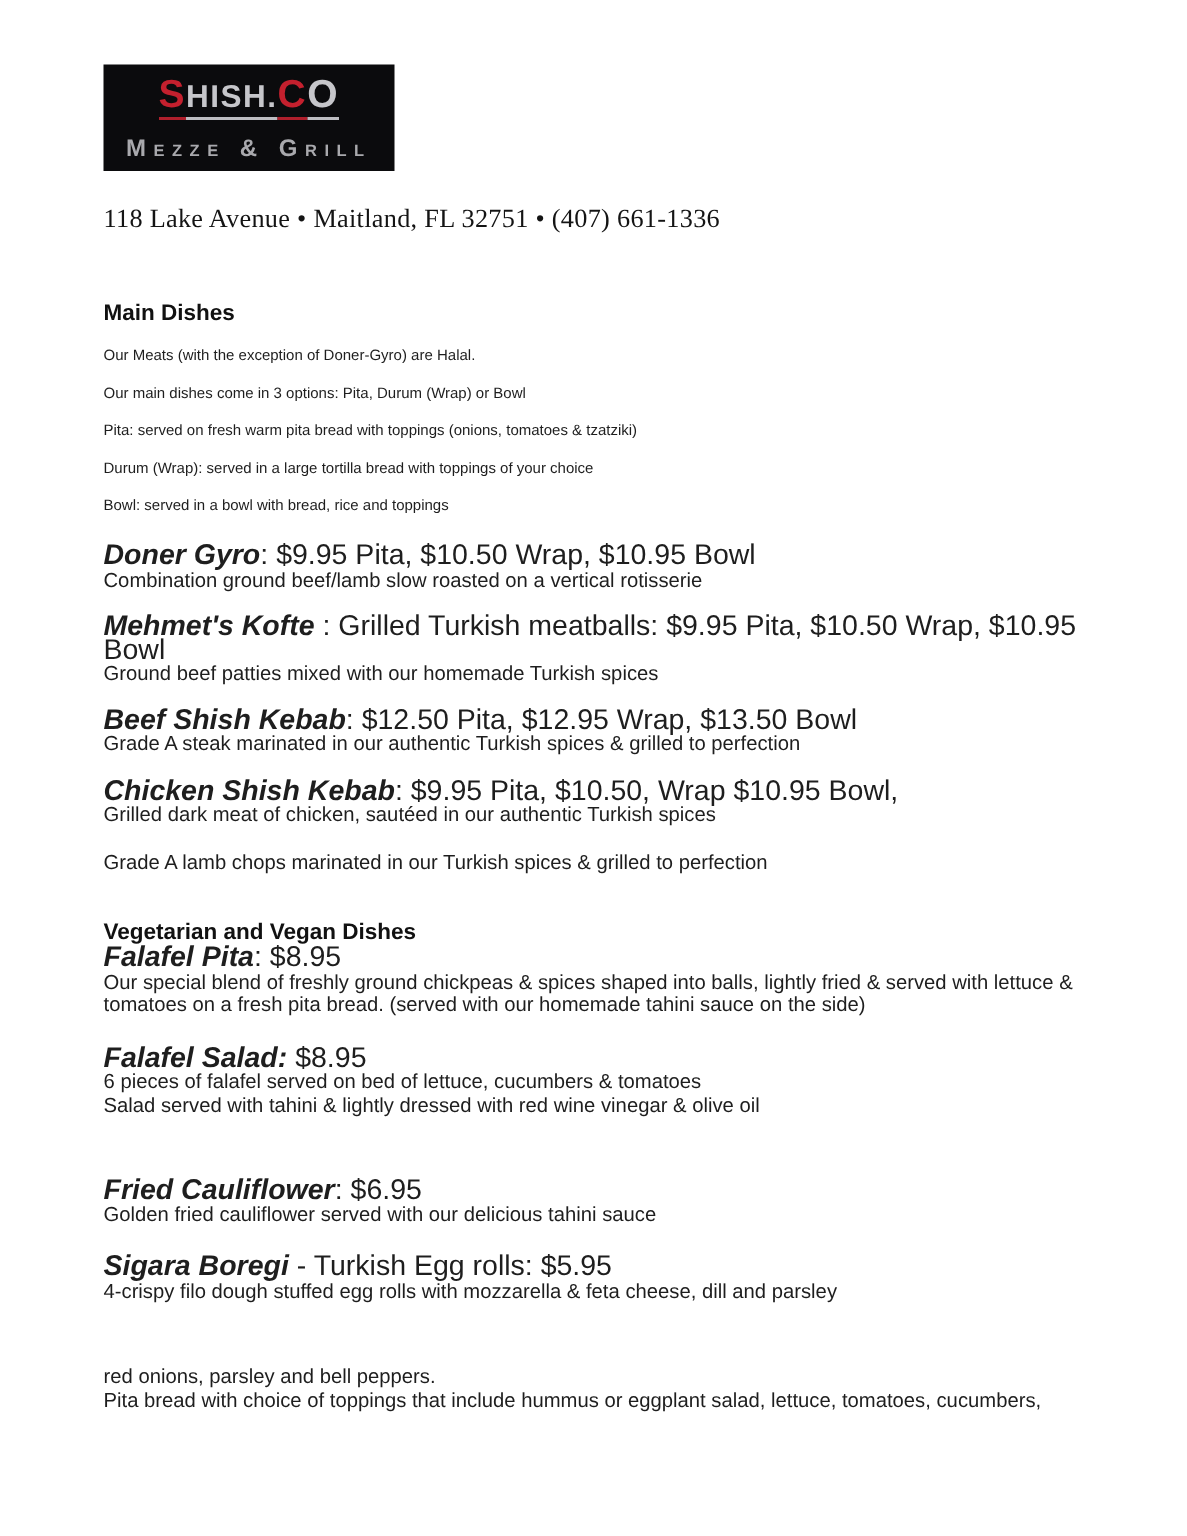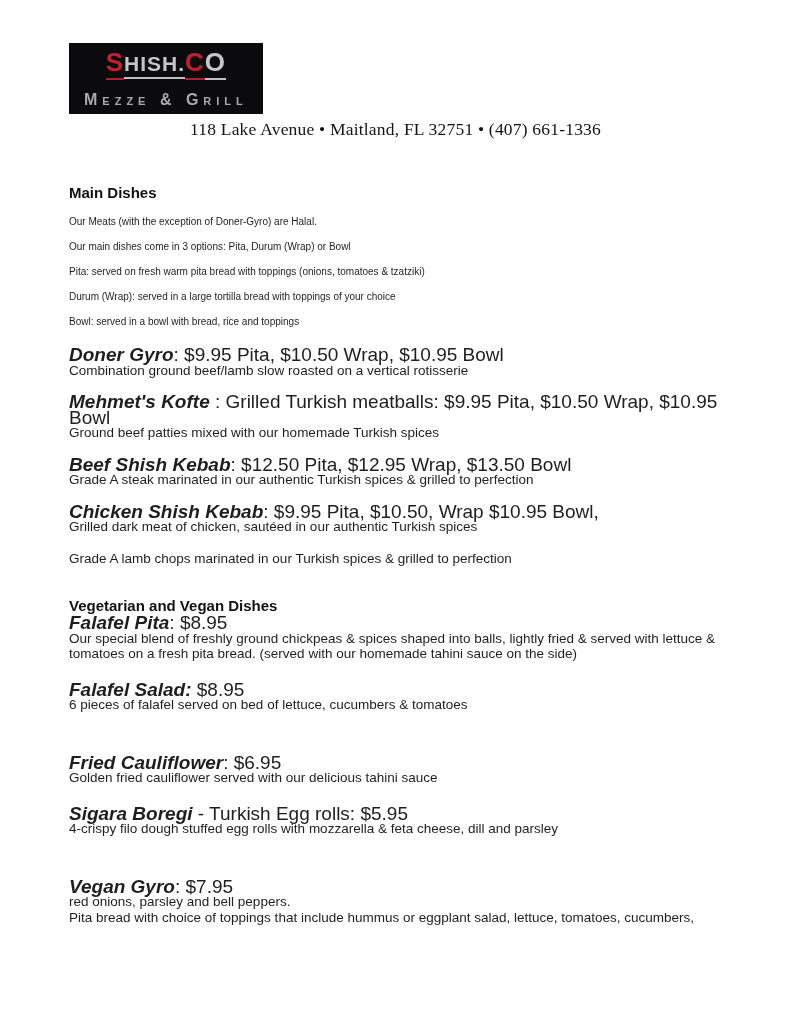--- a/index.html
+++ b/index.html
@@ -46,23 +46,22 @@
     font-size: 16px;
     letter-spacing: 5px;
     color: #a9a9ad;
   }
 
   
   .address {
     font-family: "Liberation Serif", serif;
     font-size: 17.5px;
     color: #141414;
-    margin-top: 5px;
+    margin-top: 21px;
     letter-spacing: 0.2px;
-    text-align: center;
   }
 
   
   .section-heading {
     font-size: 15px;
     font-weight: bold;
     color: #111111;
     margin: 0;
   }
   .section-main { margin-top: 44px; }
@@ -157,34 +156,34 @@
 
       <div class="menu-item first">
         <div class="item-title"><span class="item-name">Falafel Pita</span><span class="item-rest">: $8.95</span></div>
         <div class="desc-line">Our special blend of freshly ground chickpeas &amp; spices shaped into balls, lightly fried &amp; served with lettuce &amp;</div>
         <div class="desc-line">tomatoes on a fresh pita bread. (served with our homemade tahini sauce on the side)</div>
       </div>
 
       <div class="menu-item gap-md">
         <div class="item-title"><span class="item-name">Falafel Salad:</span><span class="item-rest"> $8.95</span></div>
         <div class="desc-line">6 pieces of falafel served on bed of lettuce, cucumbers &amp; tomatoes</div>
+        <div class="desc-line">Salad served with tahini &amp; lightly dressed with red wine vinegar &amp; olive oil</div>
       </div>
 
       <div class="menu-item gap-lg">
         <div class="item-title"><span class="item-name">Fried Cauliflower</span><span class="item-rest">: $6.95</span></div>
         <div class="desc-line">Golden fried cauliflower served with our delicious tahini sauce</div>
       </div>
 
       <div class="menu-item gap-md">
         <div class="item-title"><span class="item-name">Sigara Boregi</span><span class="item-rest"> - Turkish Egg rolls: $5.95</span></div>
         <div class="desc-line">4-crispy filo dough stuffed egg rolls with mozzarella &amp; feta cheese, dill and parsley</div>
       </div>
 
       <div class="menu-item gap-lg">
-        <div class="item-title"><span class="item-name">Vegan Gyro</span><span class="item-rest">: $7.95</span></div>
         <div class="desc-line">red onions, parsley and bell peppers.</div>
         <div class="desc-line">Pita bread with choice of toppings that include hummus or eggplant salad, lettuce, tomatoes, cucumbers,</div>
       </div>
 
     </div>
   </div>
 
 </div>
 
 </body></html>

